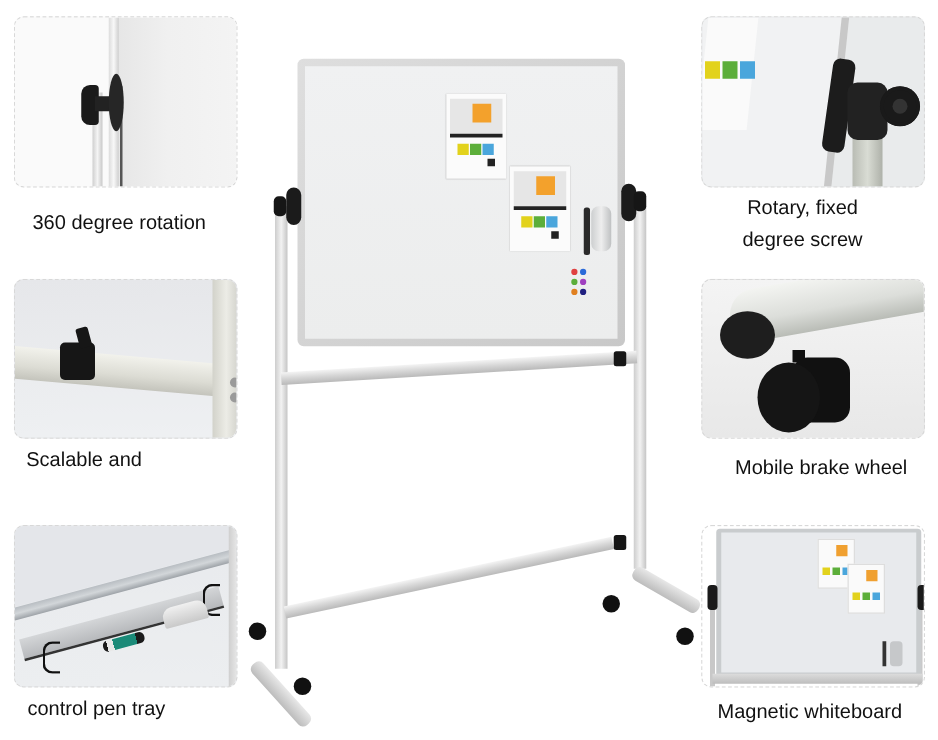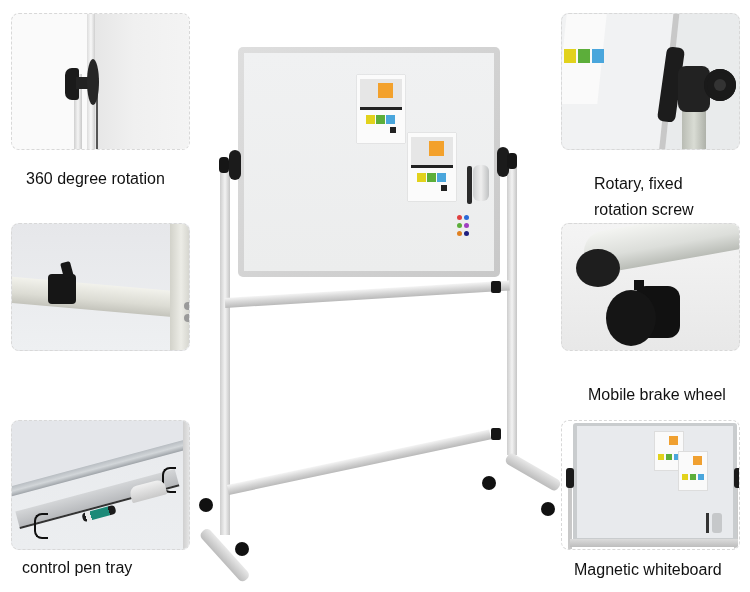--- a/index.html
+++ b/index.html
@@ -124,44 +124,45 @@
   <div class="board"></div>
   <div class="paper"></div>
   <div class="sw" style="left:2px; background:#e2d21c;"></div>
   <div class="sw" style="left:16px; background:#5cae3a;"></div>
   <div class="sw" style="left:30px; background:#4aa6dc;"></div>
   <div class="post"></div>
   <div class="knob-a"></div>
   <div class="knob-b"></div>
   <div class="gear"></div>
 </div>
-<div class="caption" style="left:594px; top:171px;">
+<div class="caption" style="left:594px; top:154px;text-align:center;">
   <span>Rotary, fixed</span>
-  <span>rotation screw</span>
+  <span>degree screw</span>
 </div>
 
 <div class="panel" id="p3">
   <div class="bar"></div>
   <div class="clamp"></div>
   <div class="clamp-top"></div>
   <div class="post"></div>
   <div class="bolt" style="top:78px;"></div>
   <div class="bolt" style="top:90px;"></div>
 </div>
 <div class="caption" style="left:21px; top:356px;">
+  <span>Scalable and</span>
 </div>
 
 <div class="panel" id="p4">
   <div class="tube"></div>
   <div class="cap"></div>
   <div class="stem"></div>
   <div class="wheel-hub"></div>
   <div class="wheel"></div>
 </div>
-<div class="caption" style="left:588px; top:362px;margin-top:20px;">
+<div class="caption" style="left:588px; top:362px;">
   <span>Mobile brake wheel</span>
 </div>
 
 <div class="panel" id="p5">
   <div class="board"></div>
   <div class="rail"></div>
   <div class="tray"></div>
   <div class="hook" style="left:22px; top:92px;"></div>
   <div class="hook" style="left:150px; top:46px;"></div>
   <div class="marker"></div>

